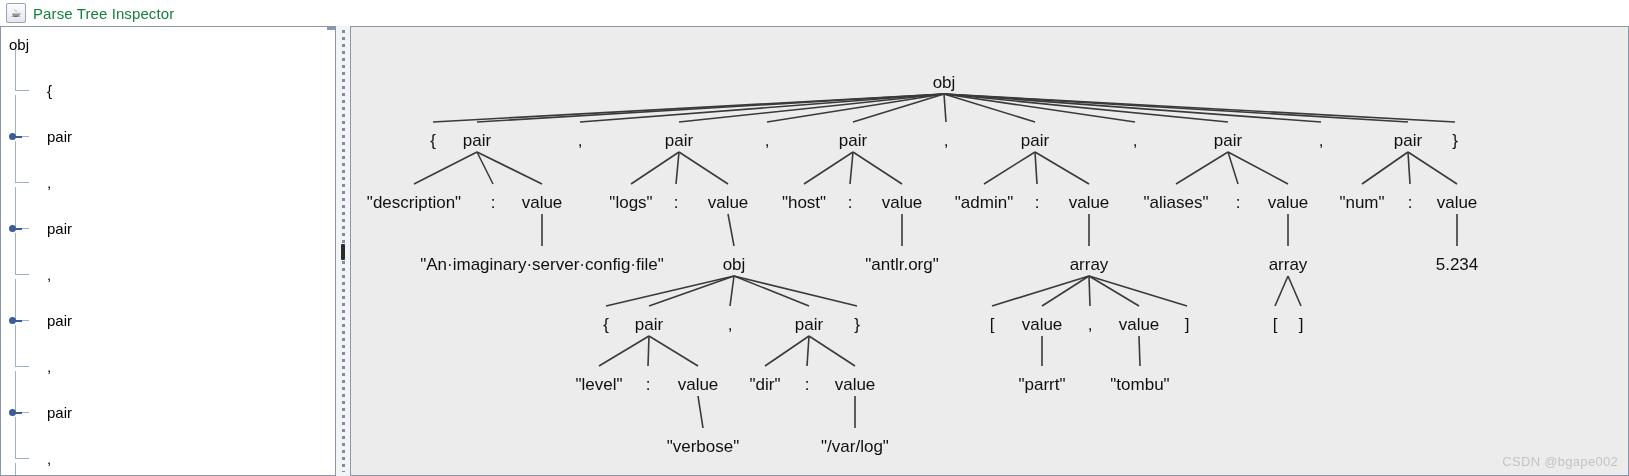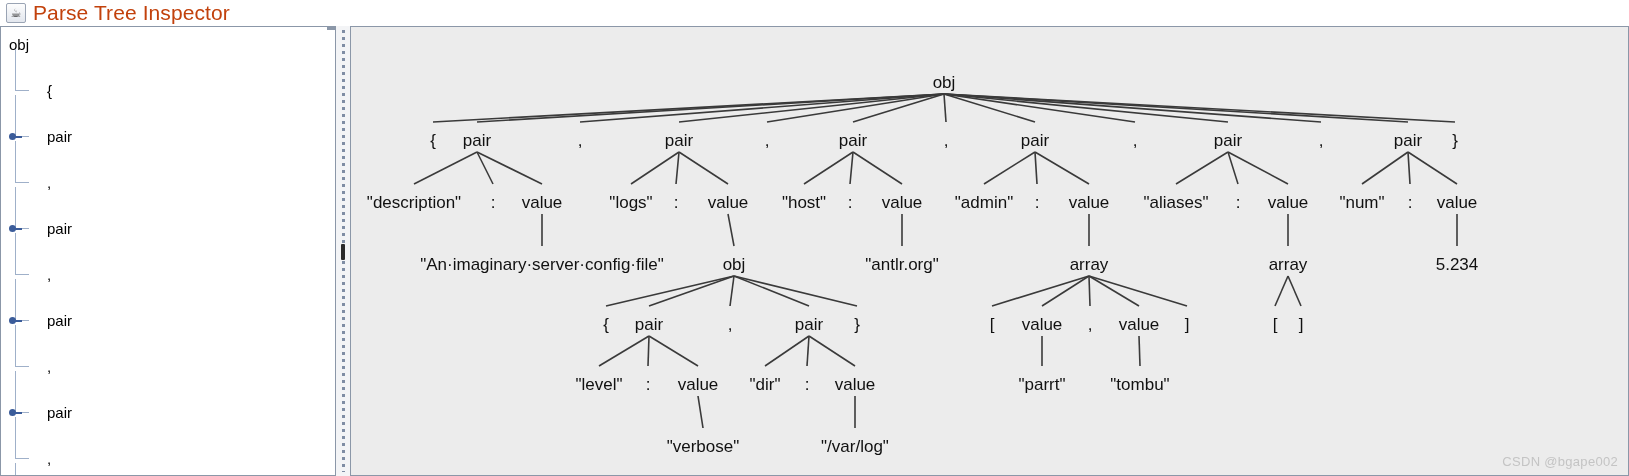--- a/index.html
+++ b/index.html
@@ -6,21 +6,21 @@
   body{width:1629px;height:476px;overflow:hidden;
        font-family:"Liberation Sans","DejaVu Sans",sans-serif;}
 
   
   #titlebar{height:26px;display:flex;align-items:center;gap:7px;
             padding-left:6px;background:#ffffff;}
   #java-icon{width:18px;height:18px;border:1px solid #9aa4b4;border-radius:2px;
              background:linear-gradient(#fdfdfd,#e3e7ee);
              display:flex;align-items:center;justify-content:center;
              font-size:12px;line-height:1;color:#3c3c3c;}
-  #title-text{font-size:21px;color:#c2410c;letter-spacing:.1px;}
+  #title-text{font-size:15px;color:#15803d;letter-spacing:.1px;}
 
   
   #split{position:relative;height:346px;display:flex;}
 
   
   #left-pane{width:335px;height:450px;box-sizing:border-box;
              background:#fff;border:1px solid #8b97a8;border-right:none;
              position:relative;overflow:hidden;}
   #left-top-tick{position:absolute;right:0;top:0;width:8px;height:3px;background:#8b97a8;}
   .tlabel{position:absolute;font-size:15px;color:#000;line-height:1;}

